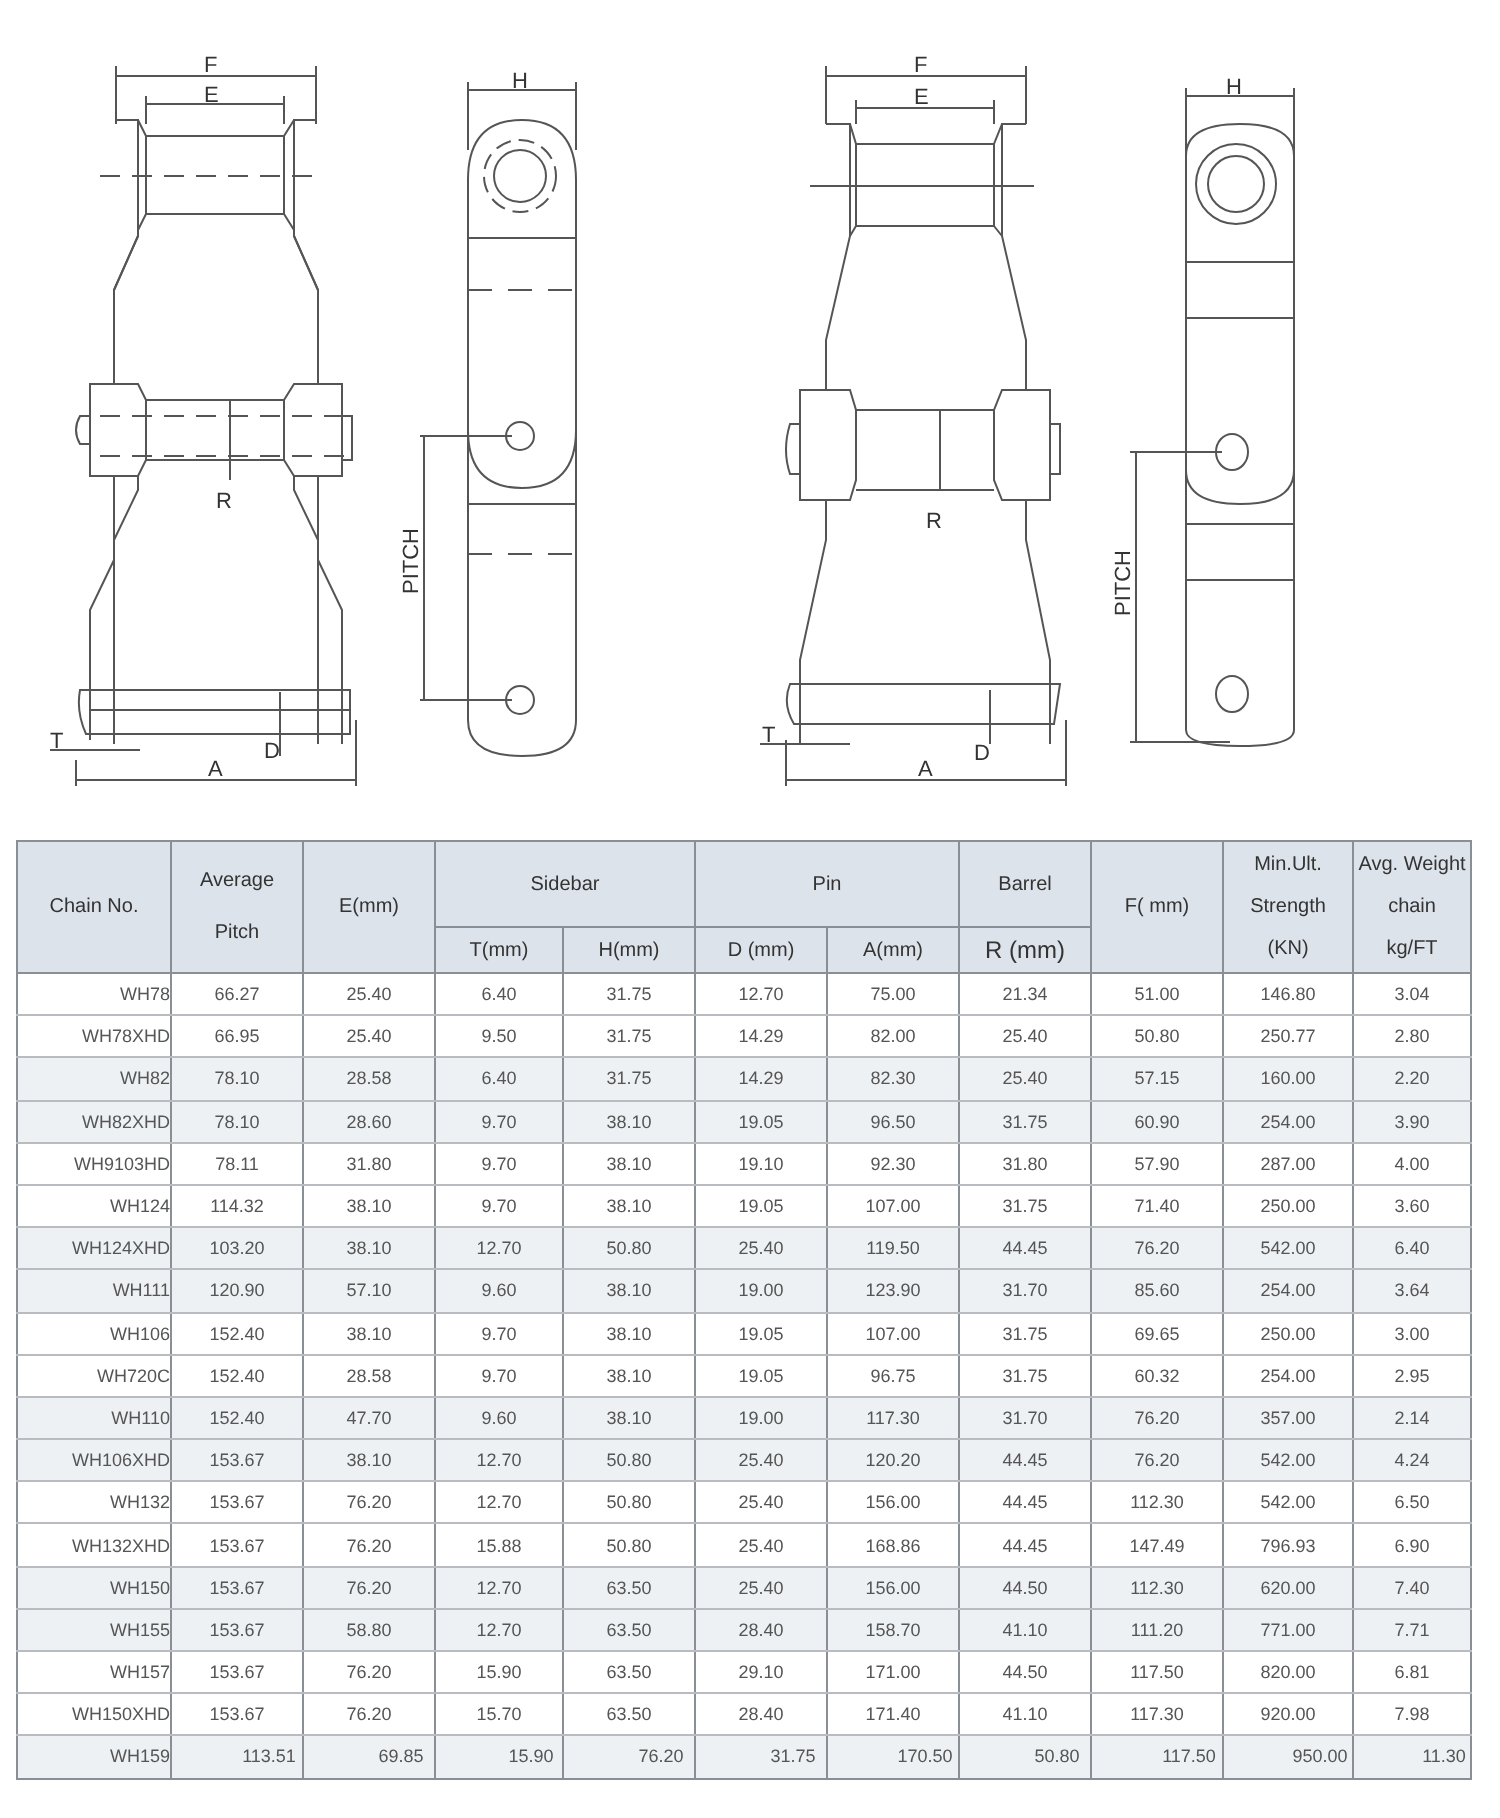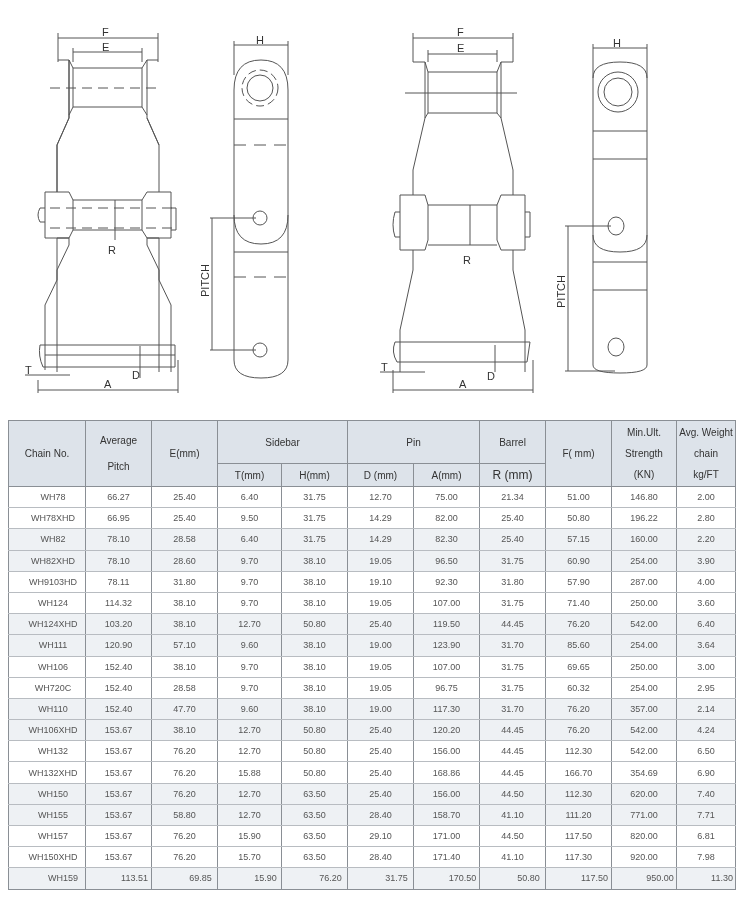--- a/index.html
+++ b/index.html
@@ -3,21 +3,21 @@
 <meta charset="utf-8">
 <style>
   html, body { margin:0; padding:0; background:#ffffff; }
   body { width:750px; height:909px; position:relative; overflow:hidden; font-family:"Liberation Sans", sans-serif; color:#333; }
   .drawings { position:absolute; left:0; top:0; width:750px; height:400px; }
   .drawings svg { position:absolute; top:0; }
   .tbl-wrap { position:absolute; left:8px; top:420px; width:727px; }
   table { border-collapse:collapse; width:727px; table-layout:fixed; font-size:9px; color:#555; }
   th { background:#dde3ea; font-weight:normal; color:#333; font-size:10px; border:1px solid #8a8f95; padding:0; text-align:center; }
   td { border-left:1px solid #8a8f95; border-right:1px solid #8a8f95; border-top:1px solid #b8bcc1; border-bottom:1px solid #b8bcc1; height:20.2px; text-align:center; padding:0; }
-  td.first { text-align:center; padding-left:12px; }
+  td.first { text-align:right; padding-left:12px; }
   tr.shade td { background:#eef1f4; }
   tr.last td { border-bottom:1px solid #8a8f95;padding-left:32px; }
   .lbl { font-family:"Liberation Sans", sans-serif; font-size:11px; fill:#333; }
 </style>
 </head>
 <body>
 
 <div class="drawings">
 
   <svg width="190" height="400" viewBox="0 0 190 400" style="left:0;">
@@ -205,33 +205,33 @@
           <td class="first">WH78</td>
           <td>66.27</td>
           <td>25.40</td>
           <td>6.40</td>
           <td>31.75</td>
           <td>12.70</td>
           <td>75.00</td>
           <td>21.34</td>
           <td>51.00</td>
           <td>146.80</td>
-          <td>2.00</td>
+          <td>3.04</td>
         </tr>
         <tr>
           <td class="first">WH78XHD</td>
           <td>66.95</td>
           <td>25.40</td>
           <td>9.50</td>
           <td>31.75</td>
           <td>14.29</td>
           <td>82.00</td>
           <td>25.40</td>
           <td>50.80</td>
-          <td>196.22</td>
+          <td>250.77</td>
           <td>2.80</td>
         </tr>
         <tr class="shade">
           <td class="first">WH82</td>
           <td>78.10</td>
           <td>28.58</td>
           <td>6.40</td>
           <td>31.75</td>
           <td>14.29</td>
           <td>82.30</td>
@@ -372,22 +372,22 @@
         </tr>
         <tr>
           <td class="first">WH132XHD</td>
           <td>153.67</td>
           <td>76.20</td>
           <td>15.88</td>
           <td>50.80</td>
           <td>25.40</td>
           <td>168.86</td>
           <td>44.45</td>
-          <td>166.70</td>
-          <td>354.69</td>
+          <td>147.49</td>
+          <td>796.93</td>
           <td>6.90</td>
         </tr>
         <tr class="shade">
           <td class="first">WH150</td>
           <td>153.67</td>
           <td>76.20</td>
           <td>12.70</td>
           <td>63.50</td>
           <td>25.40</td>
           <td>156.00</td>

